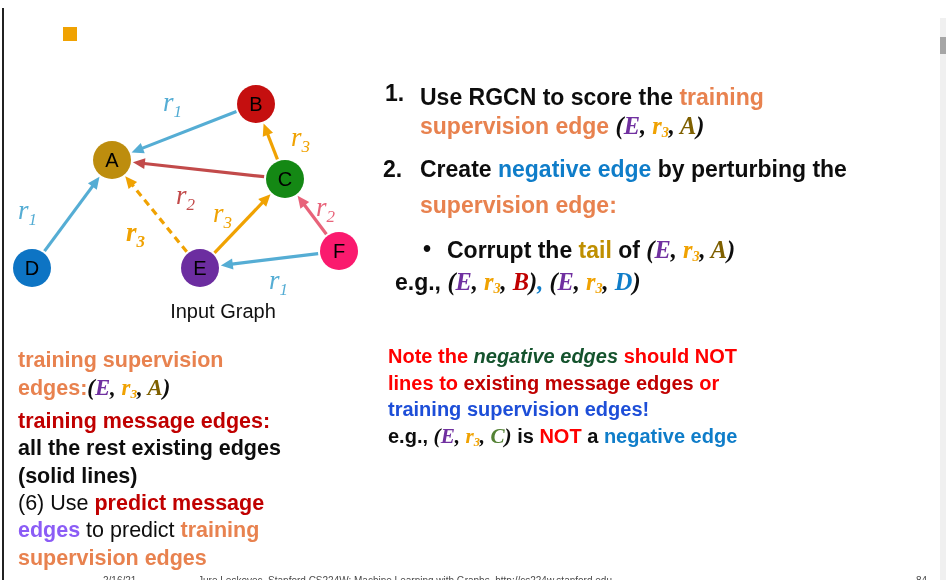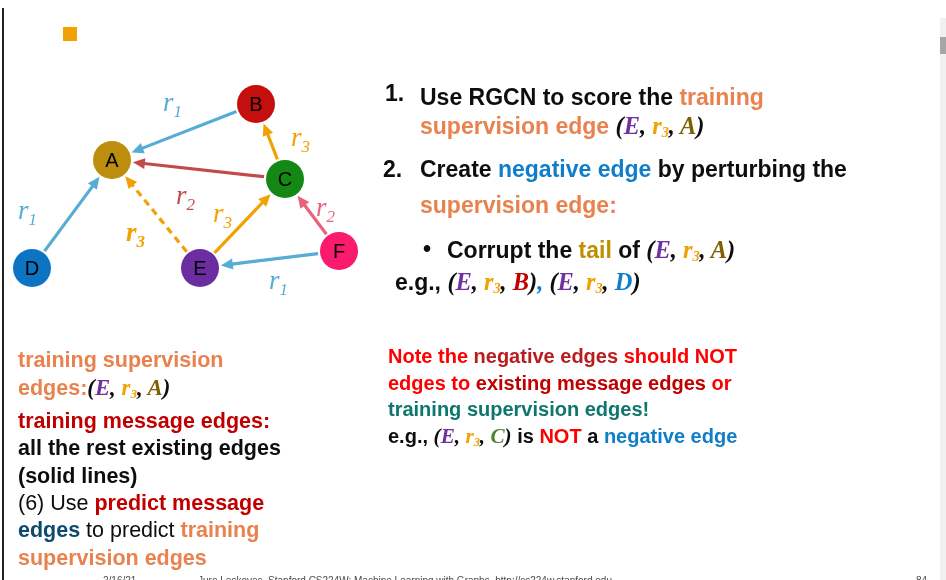--- a/index.html
+++ b/index.html
@@ -64,48 +64,49 @@
       <text x="256" y="104" text-anchor="middle" dominant-baseline="central" fill="#000" font-family="&quot;Liberation Sans&quot;, sans-serif" font-size="20" font-weight="500">B</text>
       <circle cx="285" cy="179" r="19" fill="#148814"></circle>
       <text x="285" y="179" text-anchor="middle" dominant-baseline="central" fill="#000" font-family="&quot;Liberation Sans&quot;, sans-serif" font-size="20" font-weight="500">C</text>
       <circle cx="32" cy="268" r="19" fill="#0D74C4"></circle>
       <text x="32" y="268" text-anchor="middle" dominant-baseline="central" fill="#000" font-family="&quot;Liberation Sans&quot;, sans-serif" font-size="20" font-weight="500">D</text>
       <circle cx="200" cy="268" r="19" fill="#6C2DA0"></circle>
       <text x="200" y="268" text-anchor="middle" dominant-baseline="central" fill="#000" font-family="&quot;Liberation Sans&quot;, sans-serif" font-size="20" font-weight="500">E</text>
       <circle cx="339" cy="251" r="19" fill="#FA1A6E"></circle>
       <text x="339" y="251" text-anchor="middle" dominant-baseline="central" fill="#000" font-family="&quot;Liberation Sans&quot;, sans-serif" font-size="20" font-weight="500">F</text>
     </svg>
+  <div id="graph-caption" class="abs">Input Graph</div>
 
   <div class="abs stepnum" style="left:385px;top:80px;">1.</div>
   <div class="abs stepline line" style="left:420px;top:84px;"><span style="color: rgb(13, 13, 13);">Use RGCN to score the </span><span style="color: rgb(232, 130, 79);">training</span></div>
   <div class="abs stepline line" style="left:420px;top:112px;"><span style="color: rgb(232, 130, 79);">supervision edge </span><span class="math" style="color: rgb(13, 13, 13);">(</span><span class="math" style="color: rgb(112, 48, 160);">E</span><span class="math" style="color: rgb(13, 13, 13);">, </span><span class="math" style="color: rgb(240, 162, 2);">r</span><span class="math sub" style="color: rgb(240, 162, 2);">3</span><span class="math" style="color: rgb(13, 13, 13);">, </span><span class="math" style="color: rgb(127, 96, 0);">A</span><span class="math" style="color: rgb(13, 13, 13);">)</span></div>
 
   <div class="abs stepnum" style="left:383px;top:156px;">2.</div>
   <div class="abs stepline line" style="left:420px;top:156px;"><span style="color: rgb(13, 13, 13);">Create </span><span style="color: rgb(15, 125, 201);">negative edge</span><span style="color: rgb(13, 13, 13); margin-top: 43px;"> by perturbing the</span></div>
   <div class="abs stepline line" style="left:420px;top:192px;"><span style="color: rgb(232, 130, 79);">supervision edge:</span></div>
 
   <div class="abs stepline" style="left:423px;top:236px;">•</div>
   <div class="abs stepline line" style="left:447px;top:236px;"><span style="color: rgb(13, 13, 13);">Corrupt the </span><span style="color: rgb(191, 143, 0);">tail</span><span style="color: rgb(13, 13, 13);"> of </span><span class="math" style="color: rgb(13, 13, 13);">(</span><span class="math" style="color: rgb(112, 48, 160);">E</span><span class="math" style="color: rgb(13, 13, 13);">, </span><span class="math" style="color: rgb(240, 162, 2);">r</span><span class="math sub" style="color: rgb(240, 162, 2);">3</span><span class="math" style="color: rgb(13, 13, 13);">, </span><span class="math" style="color: rgb(127, 96, 0);">A</span><span class="math" style="color: rgb(13, 13, 13);">)</span></div>
   <div class="abs stepline line" style="left:395px;top:268px;"><span style="color: rgb(13, 13, 13);">e.g., </span><span class="math" style="color: rgb(13, 13, 13);">(</span><span class="math" style="color: rgb(112, 48, 160);">E</span><span class="math" style="color: rgb(13, 13, 13);">, </span><span class="math" style="color: rgb(240, 162, 2);">r</span><span class="math sub" style="color: rgb(240, 162, 2);">3</span><span class="math" style="color: rgb(13, 13, 13);">, </span><span class="math" style="color: rgb(192, 0, 0);">B</span><span class="math" style="color: rgb(13, 13, 13);">)</span><span class="math" style="color: rgb(15, 125, 201);">,</span><span class="math" style="color: rgb(13, 13, 13);"> (</span><span class="math" style="color: rgb(112, 48, 160);">E</span><span class="math" style="color: rgb(13, 13, 13);">, </span><span class="math" style="color: rgb(240, 162, 2);">r</span><span class="math sub" style="color: rgb(240, 162, 2);">3</span><span class="math" style="color: rgb(13, 13, 13);">, </span><span class="math" style="color: rgb(15, 125, 201);">D</span><span class="math" style="color: rgb(13, 13, 13);">)</span></div>
 
   <div id="note-block" class="abs">
-    <div class="noteline line"><span style="color: rgb(255, 0, 0);">Note the </span><span style="color: #b91c1c;">negative edges </span><span style="color: rgb(255, 0, 0);">should NOT</span></div>
-    <div class="noteline line"><span style="color: rgb(255, 0, 0);">edges to </span><span style="color: rgb(192, 0, 0);">existing message edges </span><span style="color: rgb(255, 0, 0);">or</span></div>
-    <div class="noteline line"><span style="color: #0f766e; margin-top: 40px;">training supervision edges!</span></div>
+    <div class="noteline line"><span style="color: rgb(255, 0, 0);">Note the </span><span style="color: #14532d; font-style: italic;">negative edges </span><span style="color: rgb(255, 0, 0);">should NOT</span></div>
+    <div class="noteline line"><span style="color: rgb(255, 0, 0);">lines to </span><span style="color: rgb(192, 0, 0);">existing message edges </span><span style="color: rgb(255, 0, 0);">or</span></div>
+    <div class="noteline line"><span style="color: #1d4ed8; margin-top: 40px;">training supervision edges!</span></div>
     <div class="noteline line"><span style="color: rgb(13, 13, 13);">e.g., </span><span class="math" style="color: rgb(13, 13, 13);">(</span><span class="math" style="color: rgb(112, 48, 160);">E</span><span class="math" style="color: rgb(13, 13, 13);">, </span><span class="math" style="color: rgb(240, 162, 2);">r</span><span class="math sub" style="color: rgb(240, 162, 2);">3</span><span class="math" style="color: rgb(13, 13, 13);">, </span><span class="math" style="color: rgb(84, 130, 53);">C</span><span class="math" style="color: rgb(13, 13, 13);">)</span><span style="color: rgb(13, 13, 13);"> is </span><span style="color: rgb(255, 0, 0);">NOT</span><span style="color: rgb(13, 13, 13);"> a </span><span style="color: rgb(15, 125, 201);">negative edge</span></div>
   </div>
 
   <div id="left-block" class="abs">
     <div class="leftline line"><span style="color: rgb(232, 130, 79);">training supervision</span></div>
     <div class="leftline line"><span style="color: rgb(232, 130, 79);">edges:</span><span class="math" style="color: rgb(13, 13, 13);">(</span><span class="math" style="color: rgb(112, 48, 160);">E</span><span class="math" style="color: rgb(13, 13, 13);">, </span><span class="math" style="color: rgb(240, 162, 2);">r</span><span class="math sub" style="color: rgb(240, 162, 2);">3</span><span class="math" style="color: rgb(13, 13, 13);">, </span><span class="math" style="color: rgb(127, 96, 0);">A</span><span class="math" style="color: rgb(13, 13, 13);">)</span></div>
     <div class="leftline line"><span style="color: rgb(192, 0, 0); margin-top: 39px;">training message edges:</span></div>
     <div class="leftline line"><span style="color: rgb(13, 13, 13);">all the rest existing edges</span></div>
     <div class="leftline line"><span style="color: rgb(13, 13, 13);">(solid lines)</span></div>
     <div class="leftline line"><span style="color: rgb(13, 13, 13); font-weight: 400;">(6) Use </span><span style="color: rgb(192, 0, 0);">predict message</span></div>
-    <div class="leftline line"><span style="color: #0c4a6e;">edges</span><span style="color: rgb(13, 13, 13); font-weight: 400;"> to predict </span><span style="color: rgb(232, 130, 79);">training</span></div>
+    <div class="leftline line"><span style="color: #8b5cf6;">edges</span><span style="color: rgb(13, 13, 13); font-weight: 400;"> to predict </span><span style="color: rgb(232, 130, 79);">training</span></div>
     <div class="leftline line"><span style="color: rgb(232, 130, 79);">supervision edges</span></div>
   </div>
 
   <div class="abs footer-text" style="left:103px;top:575px;">2/16/21</div>
   <div class="abs footer-text" style="left:155px;top:575px;width:500px;text-align:center;">Jure Leskovec, Stanford CS224W: Machine Learning with Graphs, http://cs224w.stanford.edu</div>
   <div class="abs footer-text" style="left:916px;top:575px;">84</div>
 
   <div id="scroll-track" class="abs"></div>
   <div id="scroll-thumb" class="abs"></div>
 

